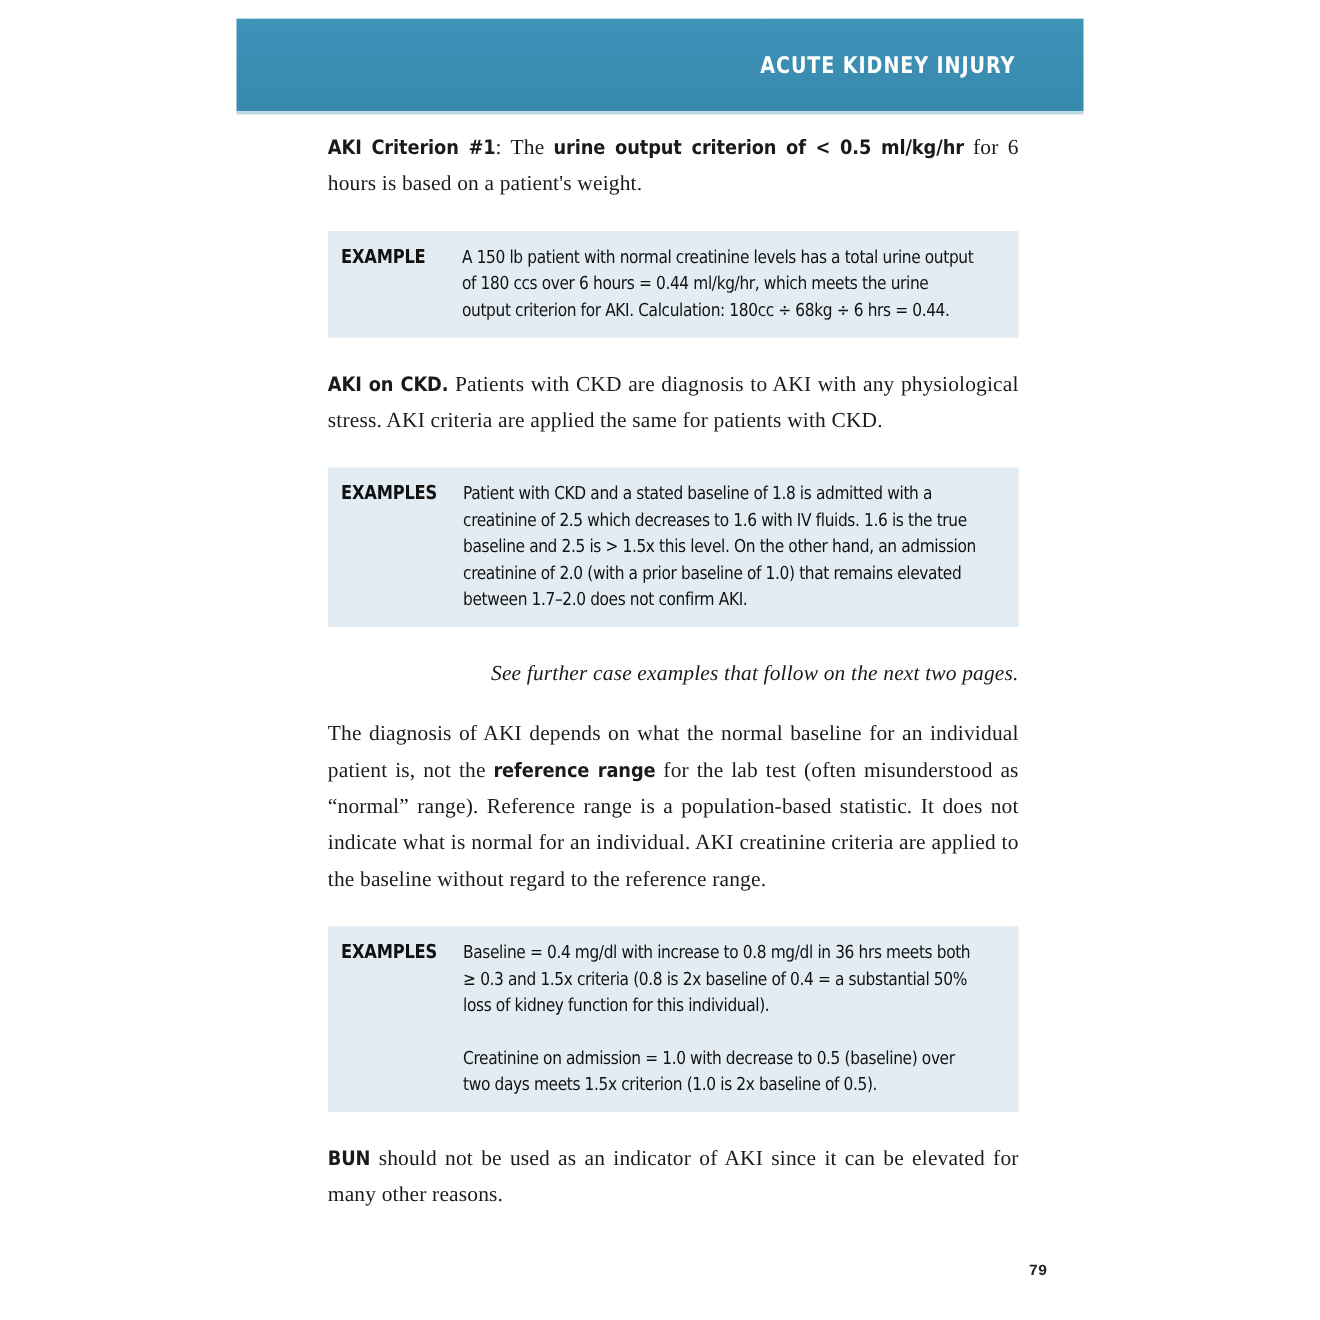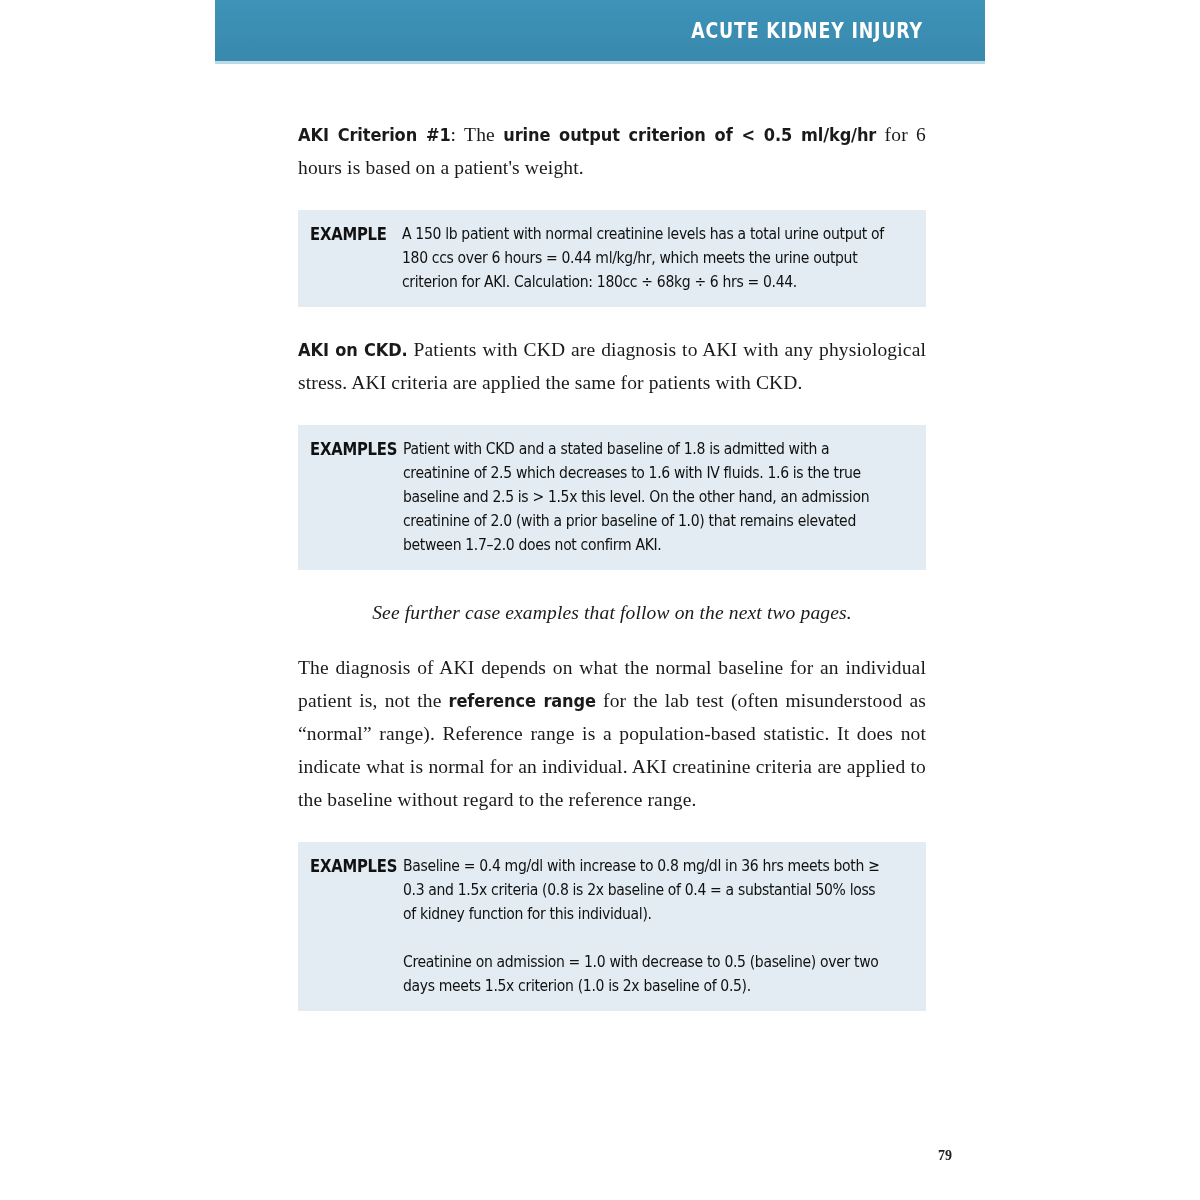--- a/index.html
+++ b/index.html
@@ -20,23 +20,23 @@
     position: relative;
     width: 1200px;
     height: 1200px;
     background: #ffffff;
   }
 
   
   .header-band {
     position: absolute;
     left: 215px;
-    top: 0;
+    top: 17px;
     width: 770px;
-    height: 61px;
+    height: 84px;
     background: linear-gradient(180deg, #3e93b8 0%, #3b8db2 55%, #3789ae 100%);
   }
   .header-band::after {
     content: "";
     position: absolute;
     left: 0;
     right: 0;
     bottom: -3px;
     height: 3px;
     background: #bcd9e6;
@@ -66,21 +66,21 @@
   }
 
   p.body-para {
     margin: 0 0 0 0;
     font-size: 19.5px;
     line-height: 33px;
     text-align: justify;
     text-justify: inter-word;
     letter-spacing: 0.15px;
   }
-  p.body-para.nojust { text-align: center; }
+  p.body-para.nojust { text-align: right; }
 
   .spacer-22 { height: 22px; }
   .spacer-18 { height: 18px; }
   .spacer-26 { height: 26px; }
 
   b.cond {
     font-family: "DejaVu Sans Condensed", "Liberation Sans Narrow", "Liberation Sans", sans-serif;
     font-weight: bold;
     font-size: 18px;
     letter-spacing: -0.1px;
@@ -93,20 +93,21 @@
   }
 
   
   .example-box {
     background: #e2ecf2;
     box-sizing: border-box;
     padding: 12px 14px 13px 12px;
     display: flex;
     align-items: flex-start;
     width: 628px;
+    gap: 18px;
   }
   .example-label {
     font-family: "DejaVu Sans Condensed", "Liberation Sans Narrow", "Liberation Sans", sans-serif;
     font-weight: bold;
     font-size: 17.5px;
     color: #111111;
     white-space: nowrap;
     flex: 0 0 auto;
     letter-spacing: -0.2px;
     line-height: 24px;
@@ -127,21 +128,21 @@
     transform: scaleX(0.955);
     transform-origin: left top;
   }
   .example-body .para2 { margin-top: 24px; }
 
   
   .page-number {
     position: absolute;
     right: 248px;
     bottom: 36px;
-    font-family: Liberation Serif, serif;
+    font-family: Liberation Mono, monospace;
     font-weight: bold;
     font-size: 14px;
     color: #222222;
   }
 </style>
 </head>
 <body>
 
 <div class="page">
 
@@ -184,20 +185,21 @@
     <div class="example-box">
       <div class="example-label wide">EXAMPLES</div>
       <div class="example-body">
         <div>Baseline = 0.4 mg/dl with increase to 0.8 mg/dl in 36 hrs meets both ≥ 0.3 and 1.5x criteria (0.8 is 2x baseline of 0.4 = a substantial 50% loss of kidney function for this individual).</div>
         <div class="para2">Creatinine on admission = 1.0 with decrease to 0.5 (baseline) over two days meets 1.5x criterion (1.0 is 2x baseline of 0.5).</div>
       </div>
     </div>
 
     <div class="spacer-26"></div>
 
+    <p class="body-para"><b class="cond">BUN</b><span> should not be used as an indicator of AKI since it can be elevated for many other reasons.</span></p>
 
     <div class="spacer-18"></div>
 
 
     <div class="spacer-18"></div>
 
   </div>
 
   <div class="page-number">79</div>
 

